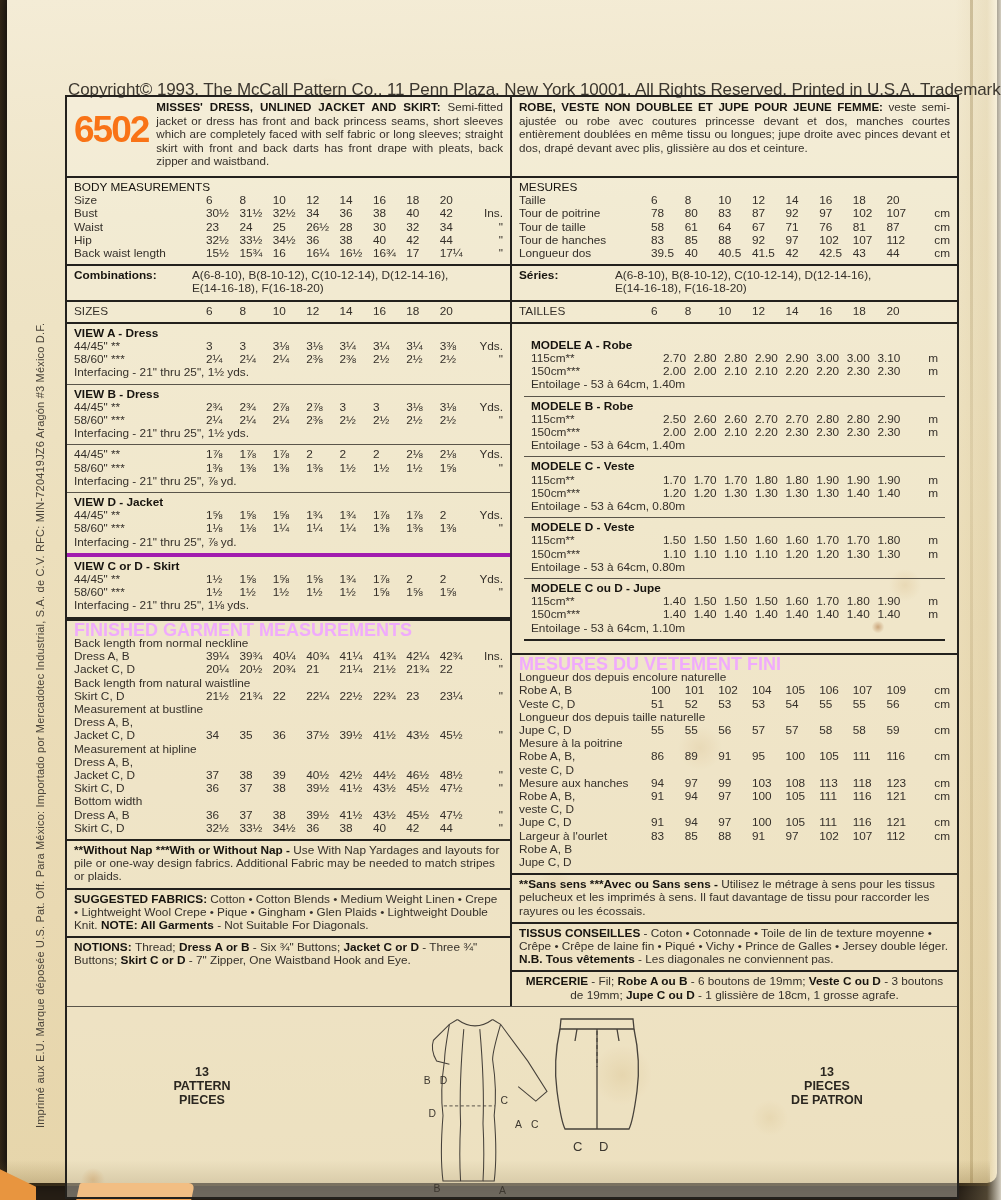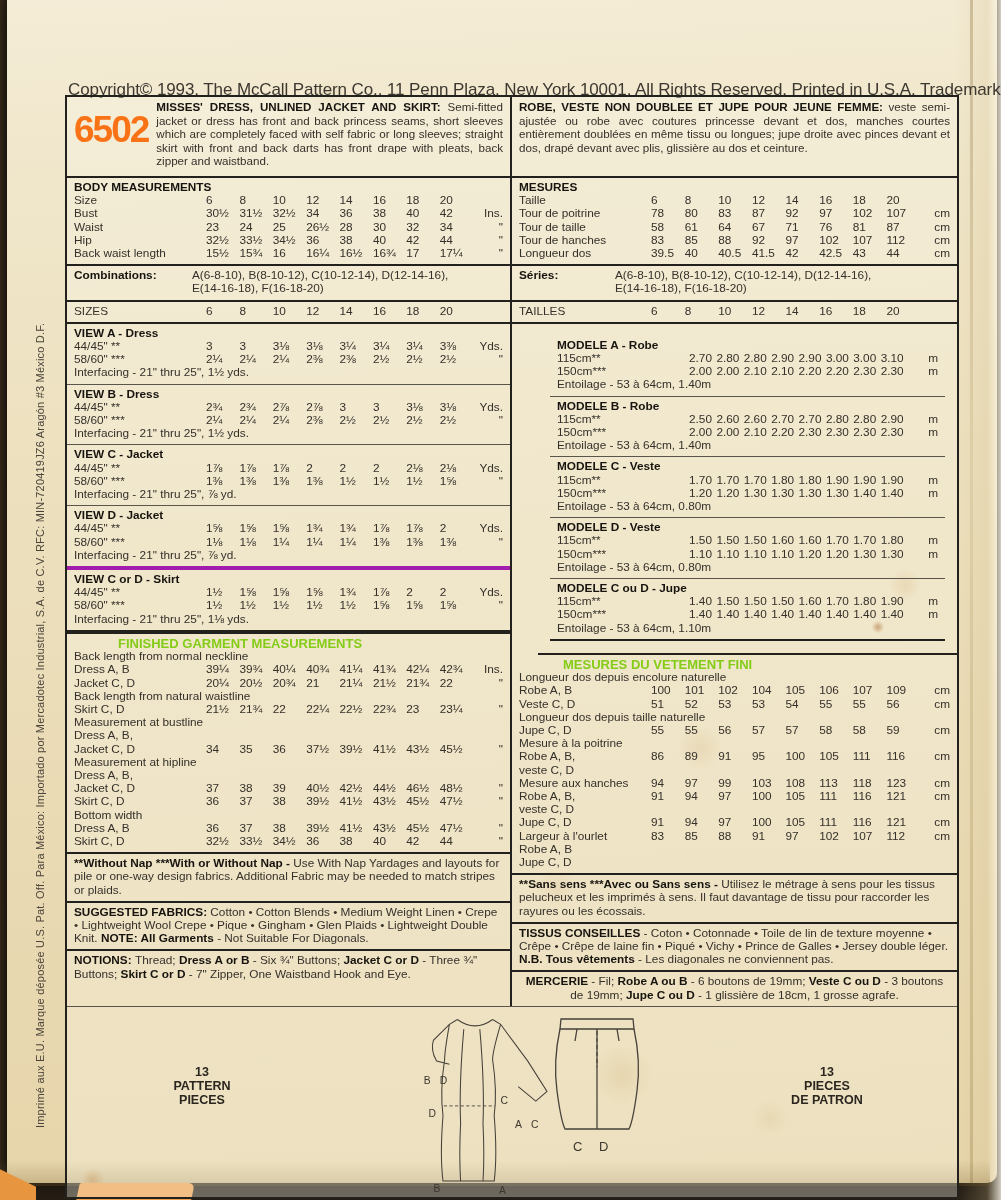--- a/index.html
+++ b/index.html
@@ -36,21 +36,21 @@
       white-space:nowrap;letter-spacing:-0.1px;}
 
   .main-box{position:absolute;left:65px;top:95px;width:890px;border:2.5px solid #23211d;
       background:rgba(250,245,232,.35);}
   .cols{display:grid;grid-template-columns:1fr 1fr;}
   .col{min-width:0;}
   .col.left{border-right:2px solid #23211d;}
   .section{padding:3px 7px 4px 7px;border-bottom:2px solid #23211d;font-size:11.8px;line-height:13.2px;}
   .section:last-child{border-bottom:none;}
   .b{font-weight:bold;color:#17140f;}
-  .sec-title{font-weight:bold;color:#17140f;}
+  .sec-title{font-weight:normal;color:#17140f;}
 
   .hdr{height:72px;overflow:hidden;}
   .hdr-left{display:flex;gap:8px;}
   .big-num{font-size:37px;font-weight:bold;color:#f97316;letter-spacing:-2px;line-height:60px;flex:0 0 auto;}
   .hdr-text{font-size:11.6px;line-height:13.6px;text-align:justify;}
   .hdr-text .t{font-weight:bold;color:#17140f;}
 
   .grid-row{display:grid;grid-template-columns:132px repeat(8,1fr) 30px;}
   .grid-row .lbl{white-space:nowrap;overflow:visible;}
   .grid-row .num{white-space:nowrap;}
@@ -61,21 +61,21 @@
 
   .combo{display:flex;}
   .combo .clabel{font-weight:bold;color:#17140f;flex:0 0 auto;}
   .combo.en .clabel{width:118px;}
   .combo.fr .clabel{width:96px;}
 
   .viewsec{border-bottom:1px solid #5a554a;}
   .viewwrap > .viewsec:last-child{border-bottom:none;}
   .vtitle{font-weight:bold;color:#17140f;}
 
-  .fgm-title{font-weight:bold;font-size:13px;color:#84cc16;margin-left:44px;}
+  .fgm-title{font-weight:bold;font-size:18px;color:#f0abfc;}
 
   .bottom-sec{position:relative;height:190px;border-top:1px solid #5a554a;}
   .pieces{position:absolute;text-align:center;font-weight:bold;color:#2a2username621;font-size:12.5px;line-height:14px;color:#2b2720;}
   .pieces.en{left:75px;top:58px;width:120px;}
   .pieces.fr{left:700px;top:58px;width:120px;}
   .draw{position:absolute;top:4px;}
   .draw.dress{left:288px;}
   .draw.skirt{left:470px;}
   svg .ln{fill:none;stroke:#46413a;stroke-width:1.3;}
   svg .dash{fill:none;stroke:#46413a;stroke-width:1.1;stroke-dasharray:4 3;}
@@ -250,21 +250,20 @@
                   <div class="num">2½</div>
                   <div class="num">2½</div>
                   <div class="num">2½</div>
                   <div class="num">2½</div>
                   <div class="unit">"</div>
                 </div>
               </div>
             <div class="note-line">Interfacing - 21" thru 25", 1½ yds.</div>
           </div>
           <div class="viewsec section" style="border-bottom:1px solid #5a554a;">
-            <div class="vtitle">VIEW C - Jacket</div>
             <div>
                 <div class="grid-row">
                   <div class="lbl">44/45" **</div>
                   <div class="num">1⅞</div>
                   <div class="num">1⅞</div>
                   <div class="num">1⅞</div>
                   <div class="num">2</div>
                   <div class="num">2</div>
                   <div class="num">2</div>
                   <div class="num">2⅛</div>
@@ -553,21 +552,21 @@
                 <div class="num">10</div>
                 <div class="num">12</div>
                 <div class="num">14</div>
                 <div class="num">16</div>
                 <div class="num">18</div>
                 <div class="num">20</div>
                 <div class="unit"></div>
               </div>
             </div>
         </div>
-        <div class="section viewwrap" style="padding:12px;margin-left:26px;">
+        <div class="section viewwrap" style="padding:12px;">
           <div class="viewsec section" style="border-bottom:1px solid #5a554a;">
             <div class="vtitle">MODELE A - Robe</div>
             <div>
                 <div class="grid-row">
                   <div class="lbl">115cm**</div>
                   <div class="num">2.70</div>
                   <div class="num">2.80</div>
                   <div class="num">2.80</div>
                   <div class="num">2.90</div>
                   <div class="num">2.90</div>

